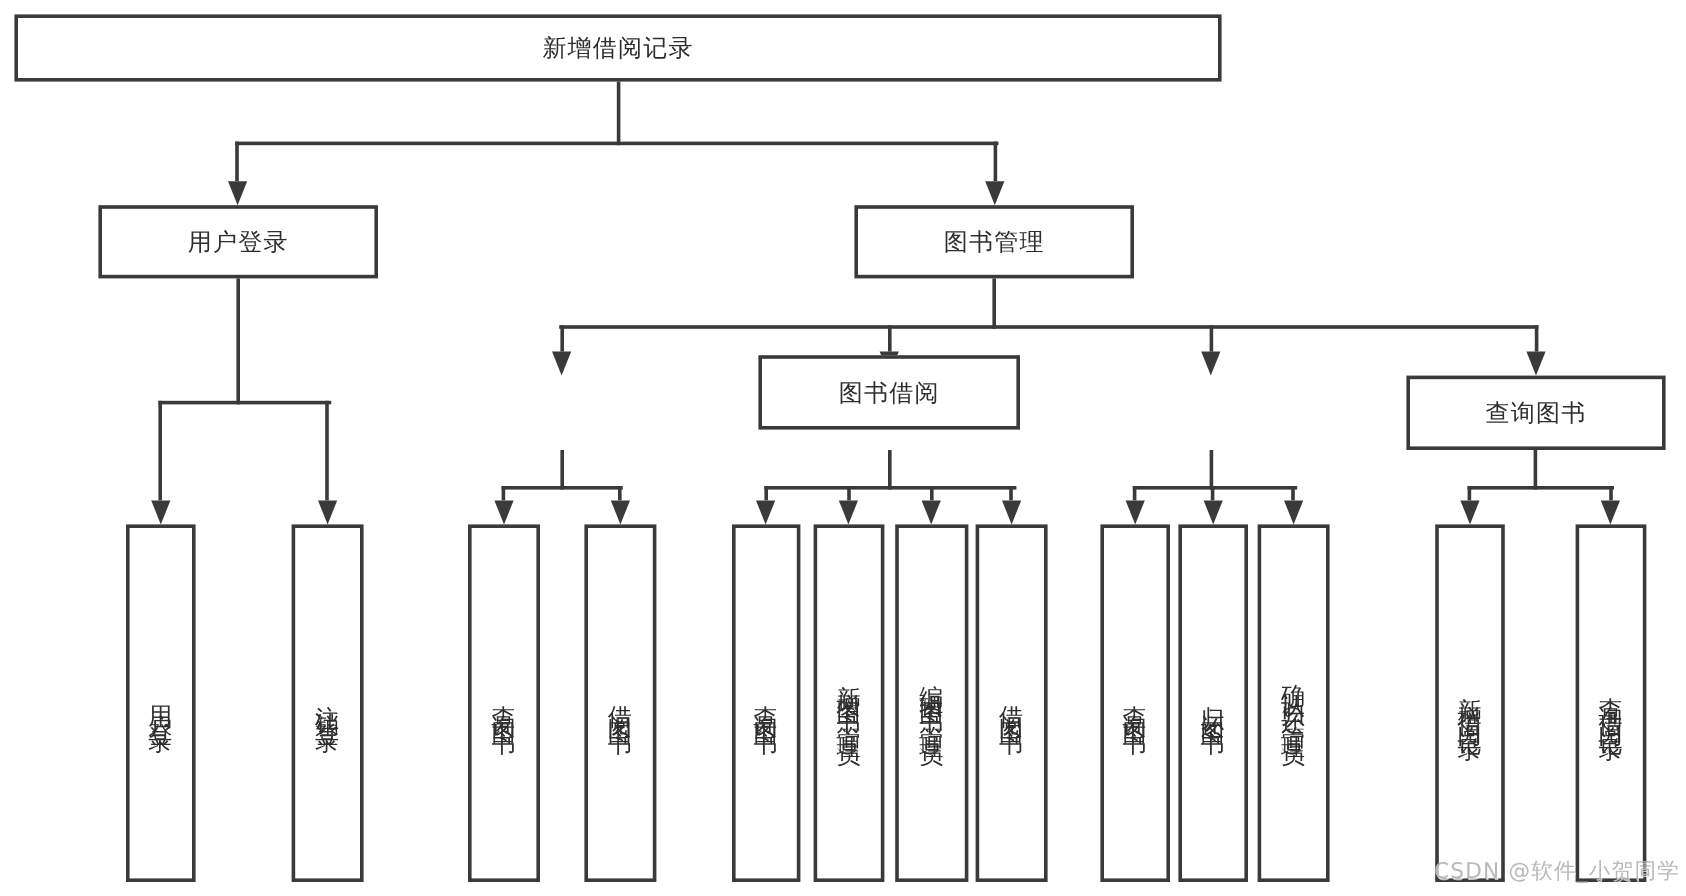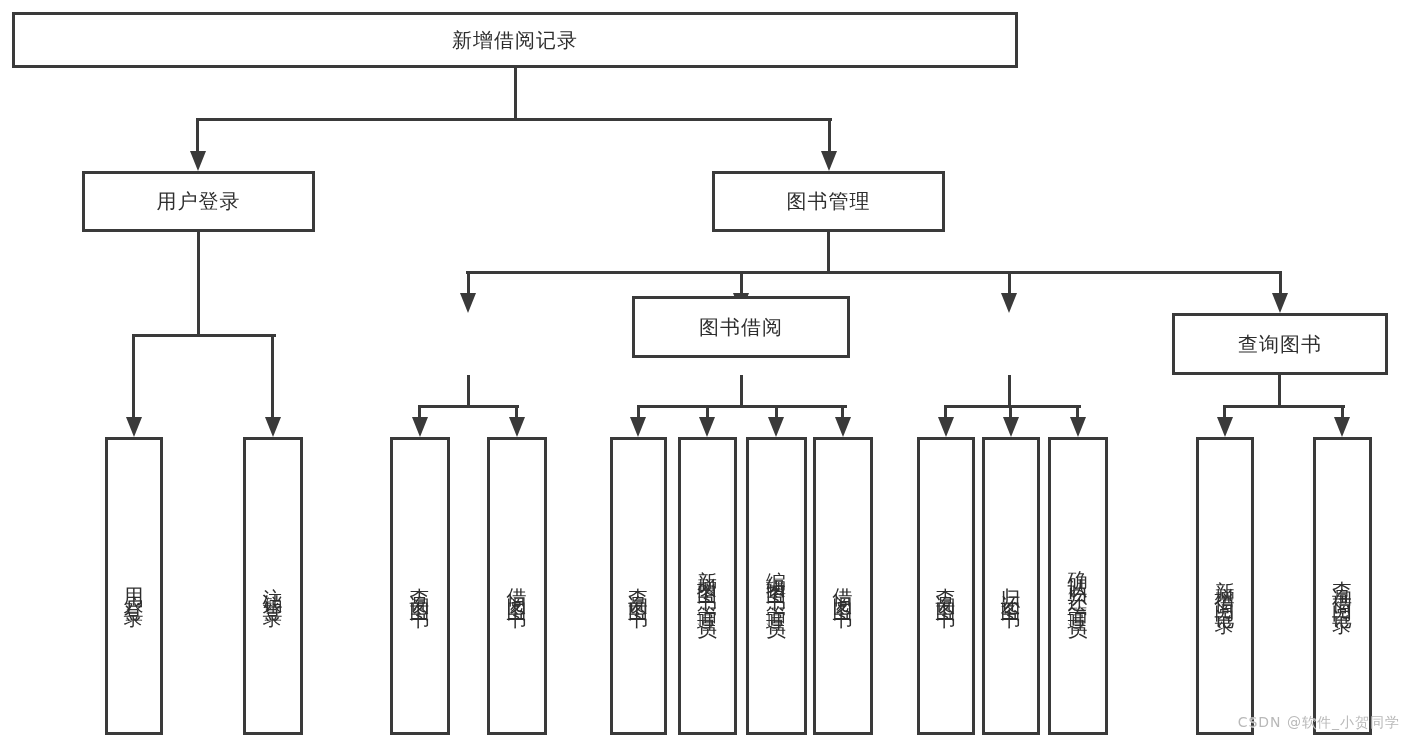--- a/index.html
+++ b/index.html
@@ -41,21 +41,21 @@
   .arrow{
     position:absolute;
     width:0;height:0;
     border-left:8px solid transparent;
     border-right:8px solid transparent;
     border-top:20px solid var(--line);
   }
   .watermark{
     position:absolute;
     top:714px;right:5px;
-    font-size:14px;
+    font-size:18px;
     color:var(--watermark);
     letter-spacing:1px;
     z-index:5;
     text-shadow:1px 1px 0 rgba(255,255,255,.7);
   }
 </style>
 </head>
 <body>
 
 <div class="stage">

